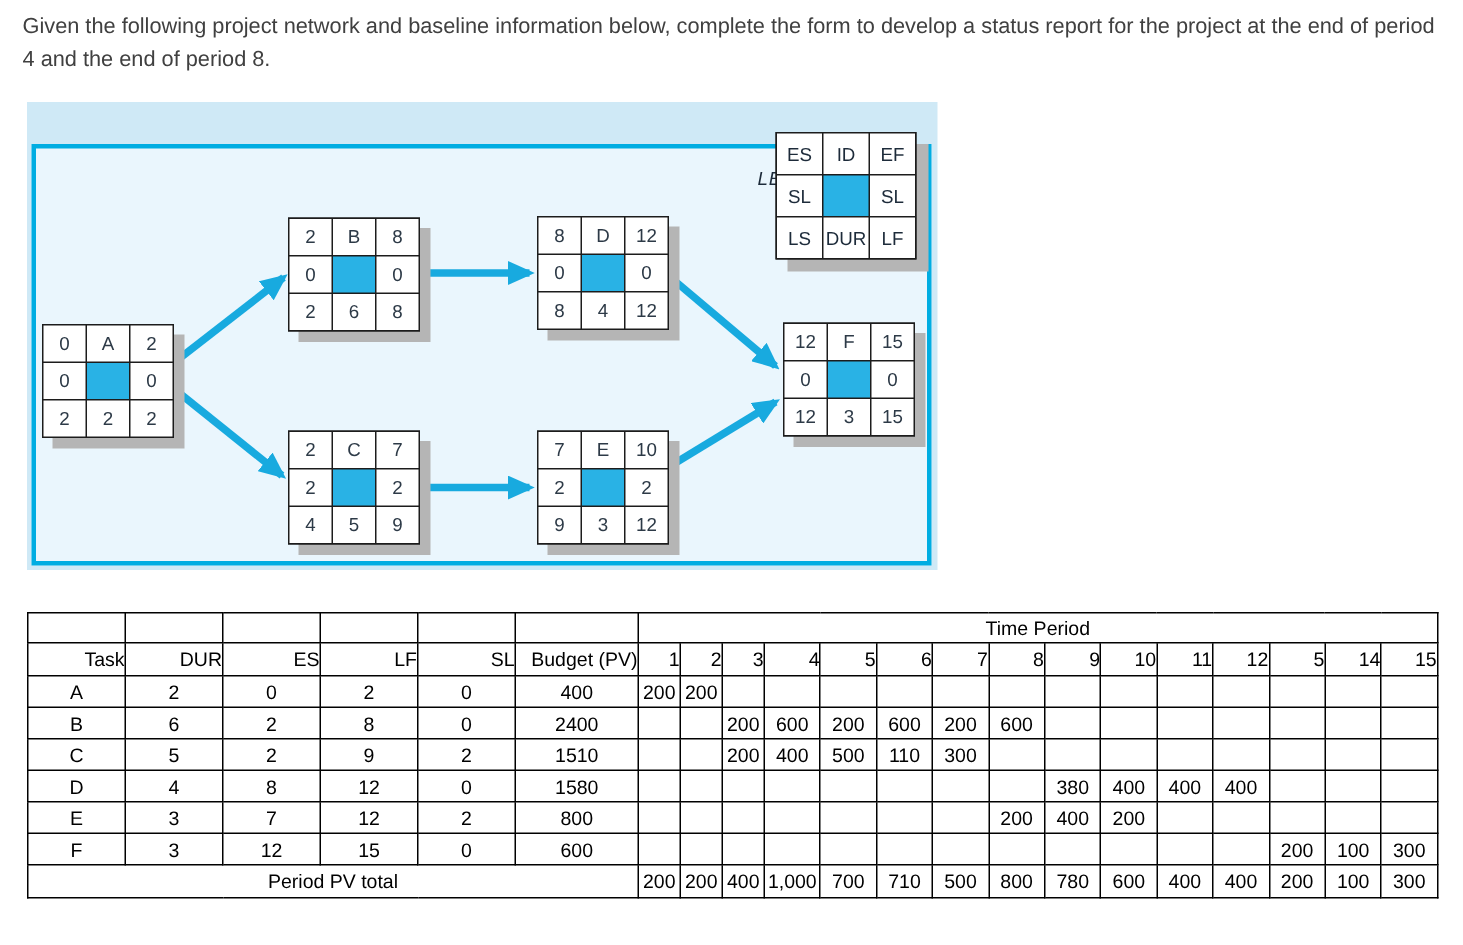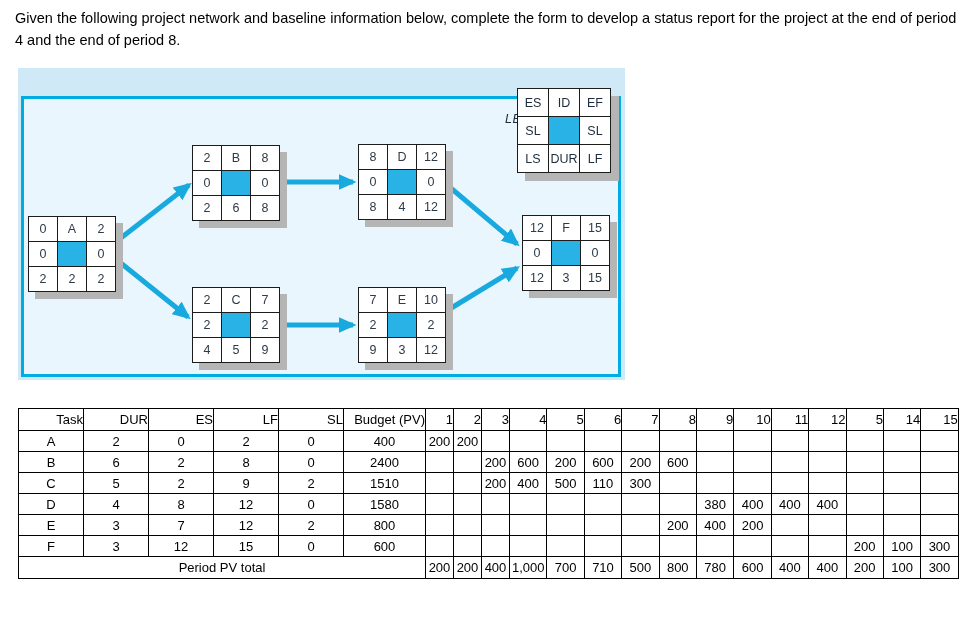--- a/index.html
+++ b/index.html
@@ -1,18 +1,18 @@
 <!DOCTYPE html>
 <html><head>
 <meta charset="utf-8">
 <style>
   html,body{margin:0;padding:0;background:#ffffff;}
   body{width:975px;height:630px;position:relative;font-family:"Liberation Sans",sans-serif;overflow:hidden;}
 
-  .title{position:absolute;left:15px;top:8px;width:948px;font-size:14.5px;line-height:1.5;color:#000000;}
+  .title{position:absolute;left:15px;top:8px;width:948px;font-size:14.5px;line-height:1.5;color:#404040;}
 
   
   .diagram{position:absolute;left:18px;top:68px;width:607px;height:312px;background:#cfe9f6;}
   .inner-box{position:absolute;left:3px;top:28px;right:4px;bottom:3px;border:3px solid #00ade2;background:#eaf6fd;}
   .edges{position:absolute;left:0;top:0;width:607px;height:312px;pointer-events:none;}
 
   .node{position:absolute;display:grid;grid-template-columns:repeat(3,28px);grid-auto-rows:24px;gap:1px;
         background:#1c1c1c;border:1px solid #1c1c1c;box-shadow:7px 7px 0 #b5b5b5;}
   .node .cell{background:#ffffff;display:flex;align-items:center;justify-content:center;
         font-size:12.5px;color:#2d3a47;}
@@ -160,20 +160,29 @@
       <col style="width:37.4px">
       <col style="width:37.4px">
     <col style="width:37.4px">
       <col style="width:37.4px">
       <col style="width:37.4px">
     <col style="width:37.4px">
       <col style="width:37.4px">
       <col style="width:37.4px">
   </colgroup>
   <tbody id="tbody">
+      <tr class="r-top">
+        <td class="thick-b"></td>
+        <td class="thick-b"></td>
+        <td class="thick-b"></td>
+        <td class="thick-b"></td>
+        <td class="thick-b"></td>
+        <td class="thick-b"></td>
+        <td colspan="15">Time Period</td>
+      </tr>
       <tr class="r-head">
         <td>Task</td>
         <td>DUR</td>
         <td>ES</td>
         <td>LF</td>
         <td>SL</td>
         <td>Budget (PV)</td>
         <td>1</td>
         <td>2</td>
         <td>3</td>

